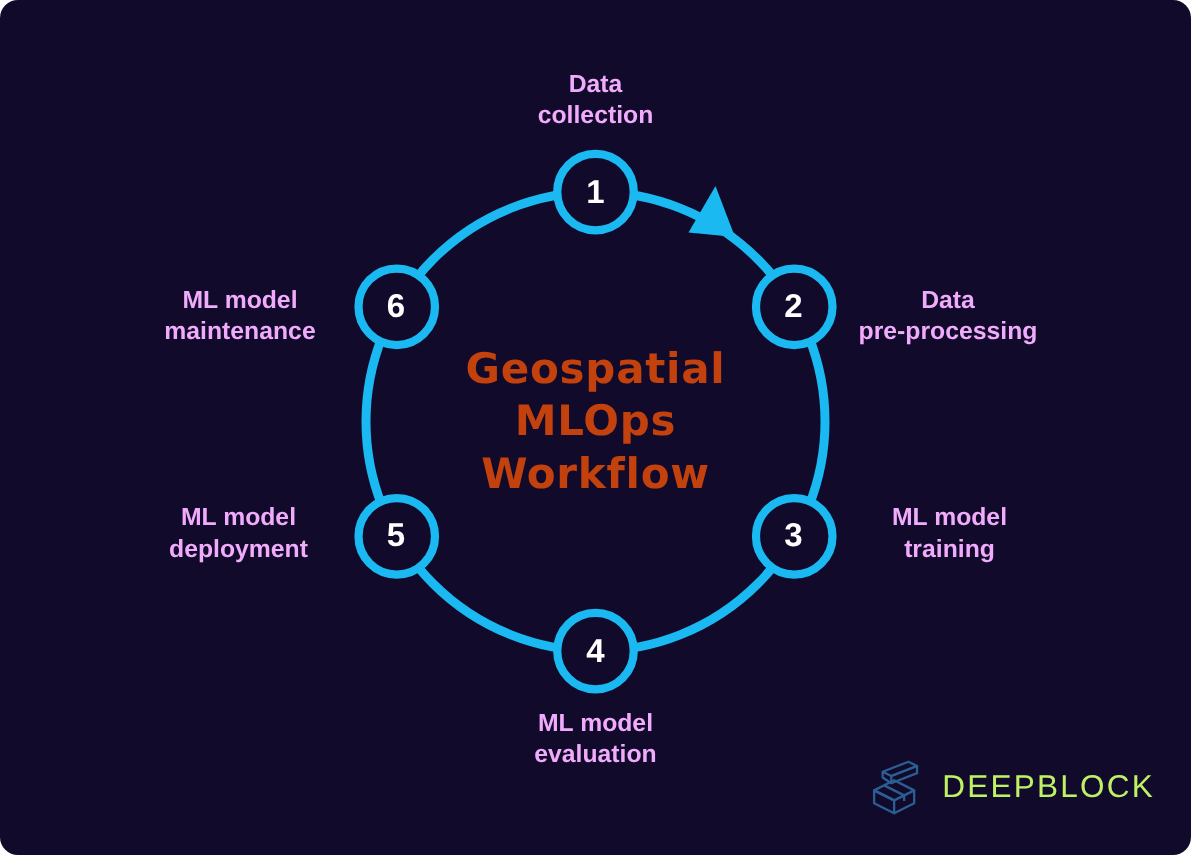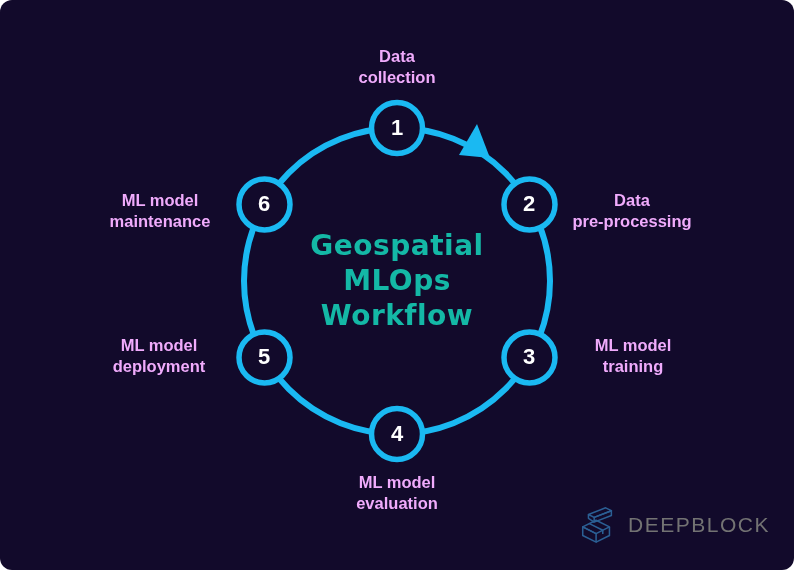--- a/index.html
+++ b/index.html
@@ -19,21 +19,21 @@
   .ring-svg {
     position: absolute;
     left: 0; top: 0;
     width: 794px; height: 570px;
   }
   .center-title {
     position: absolute;
     left: 247px; top: 228px;
     width: 300px;
     text-align: center;
-    color: #14b8a6;
+    color: #c2410c;
     font-family: "DejaVu Sans", sans-serif;
     font-weight: bold;
     font-size: 28px;
     line-height: 35px;
     white-space: pre-line;
     letter-spacing: 0.5px;
   }
   .node-number {
     position: absolute;
     width: 56px; height: 56px;
@@ -57,21 +57,21 @@
   .logo {
     position: absolute;
     top: 502px;
     right: 24px;
     height: 46px;
     display: flex;
     align-items: center;
     gap: 9px;
   }
   .logo-text {
-    color: #737373;
+    color: #bef264;
     font-size: 21px;
     font-weight: 400;
     letter-spacing: 1.5px;
   }
 </style>
 </head>
 <body>
 
 <div class="canvas">
 

